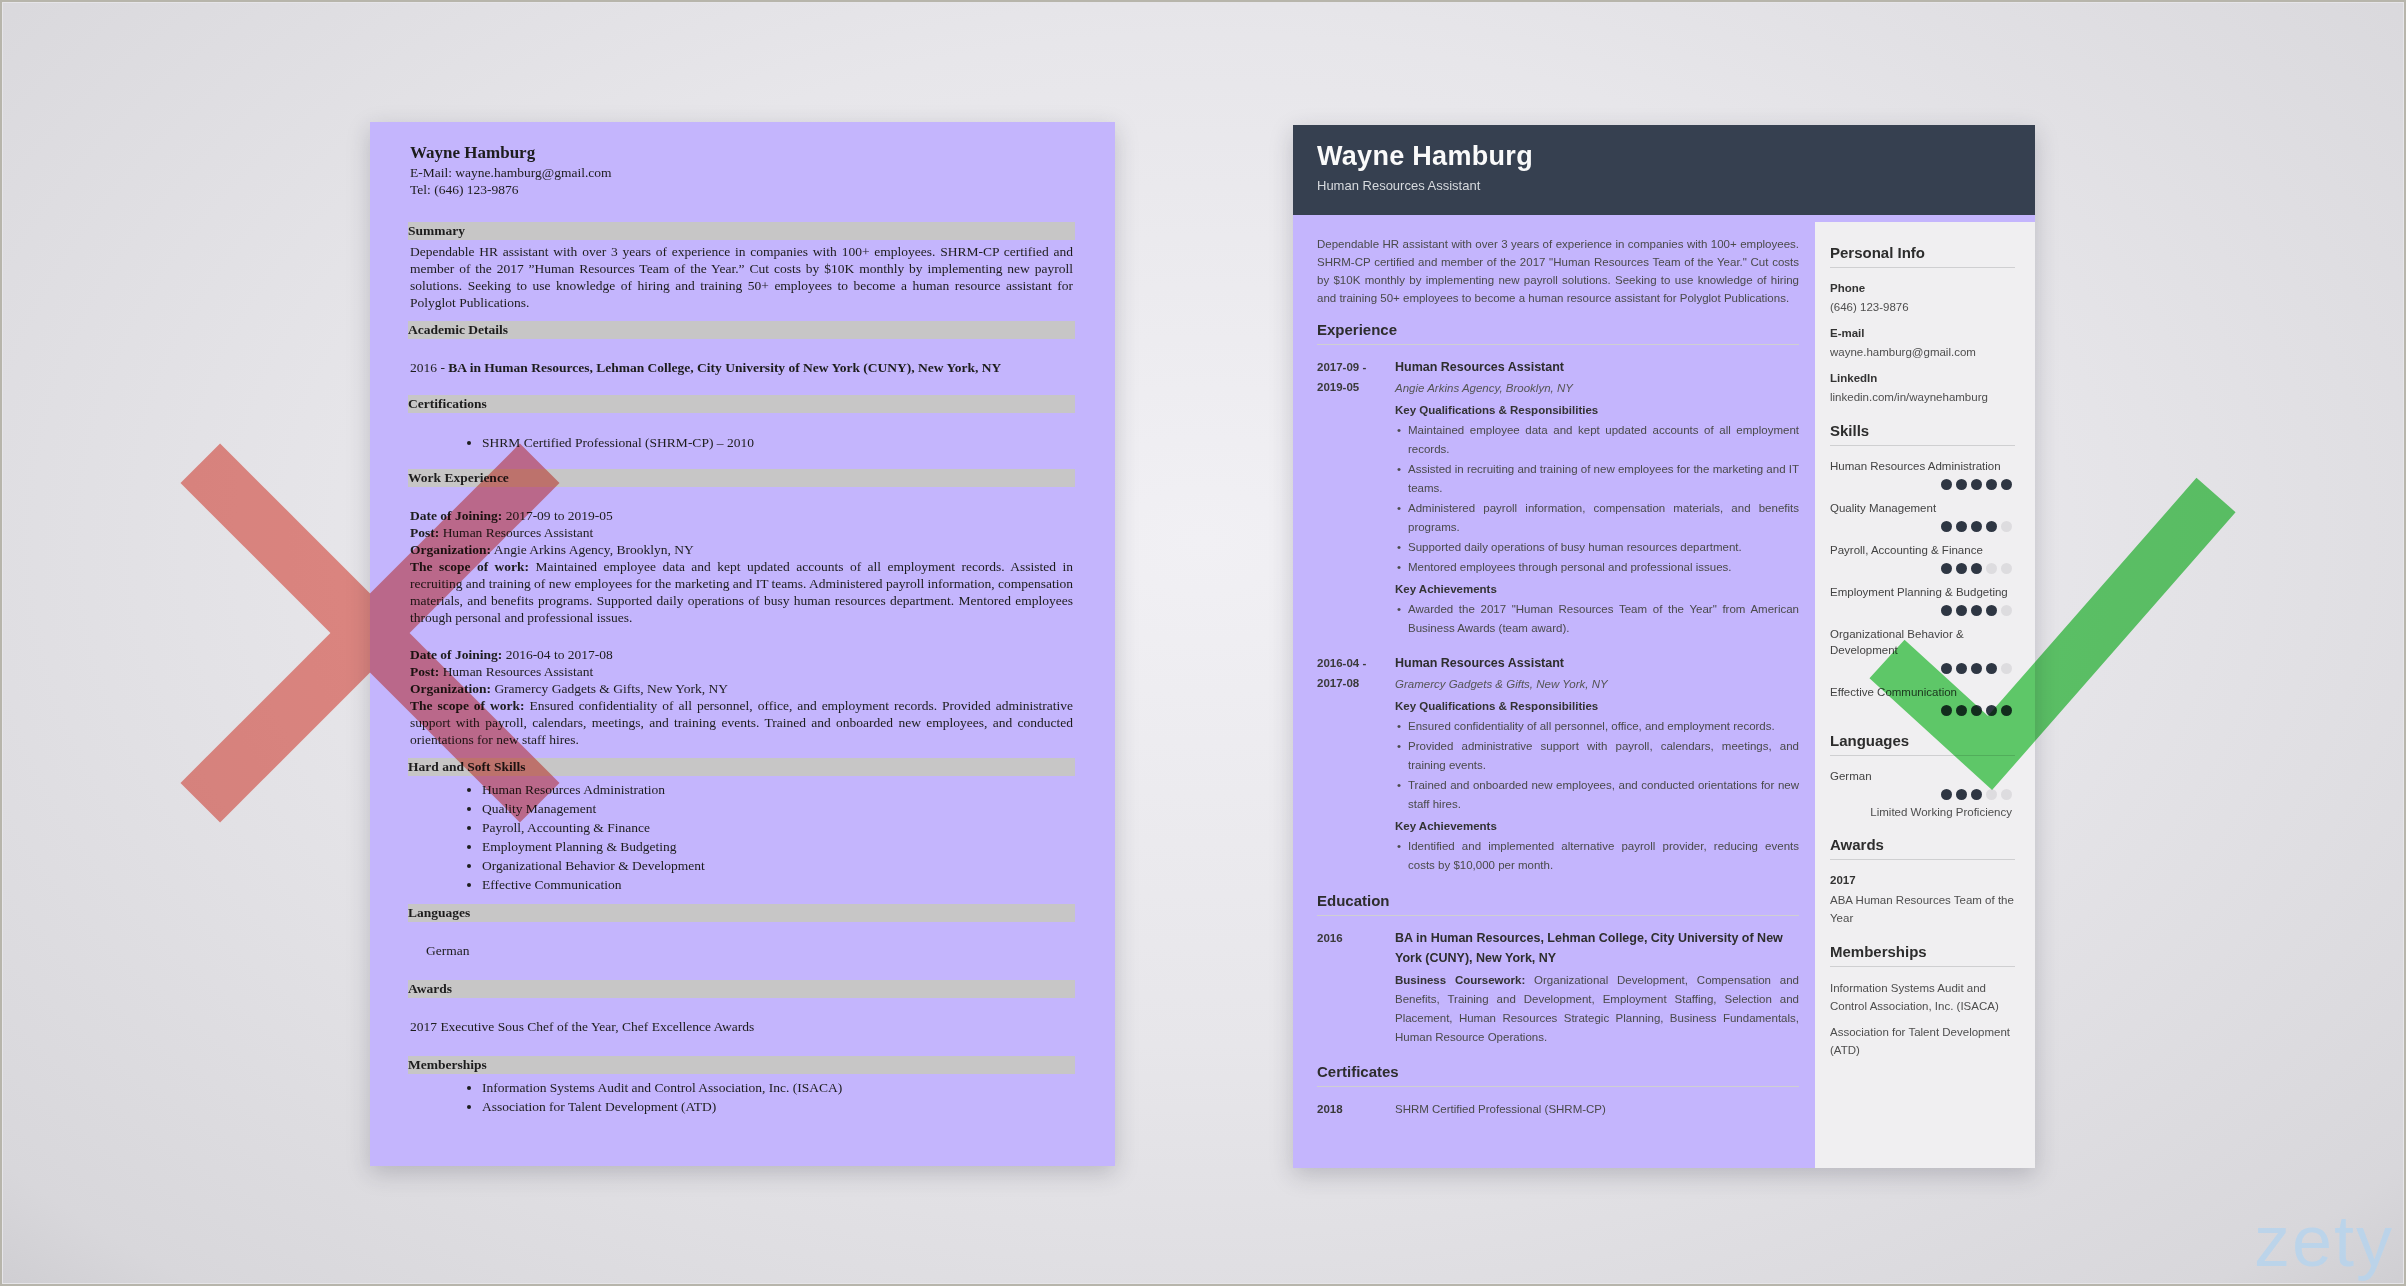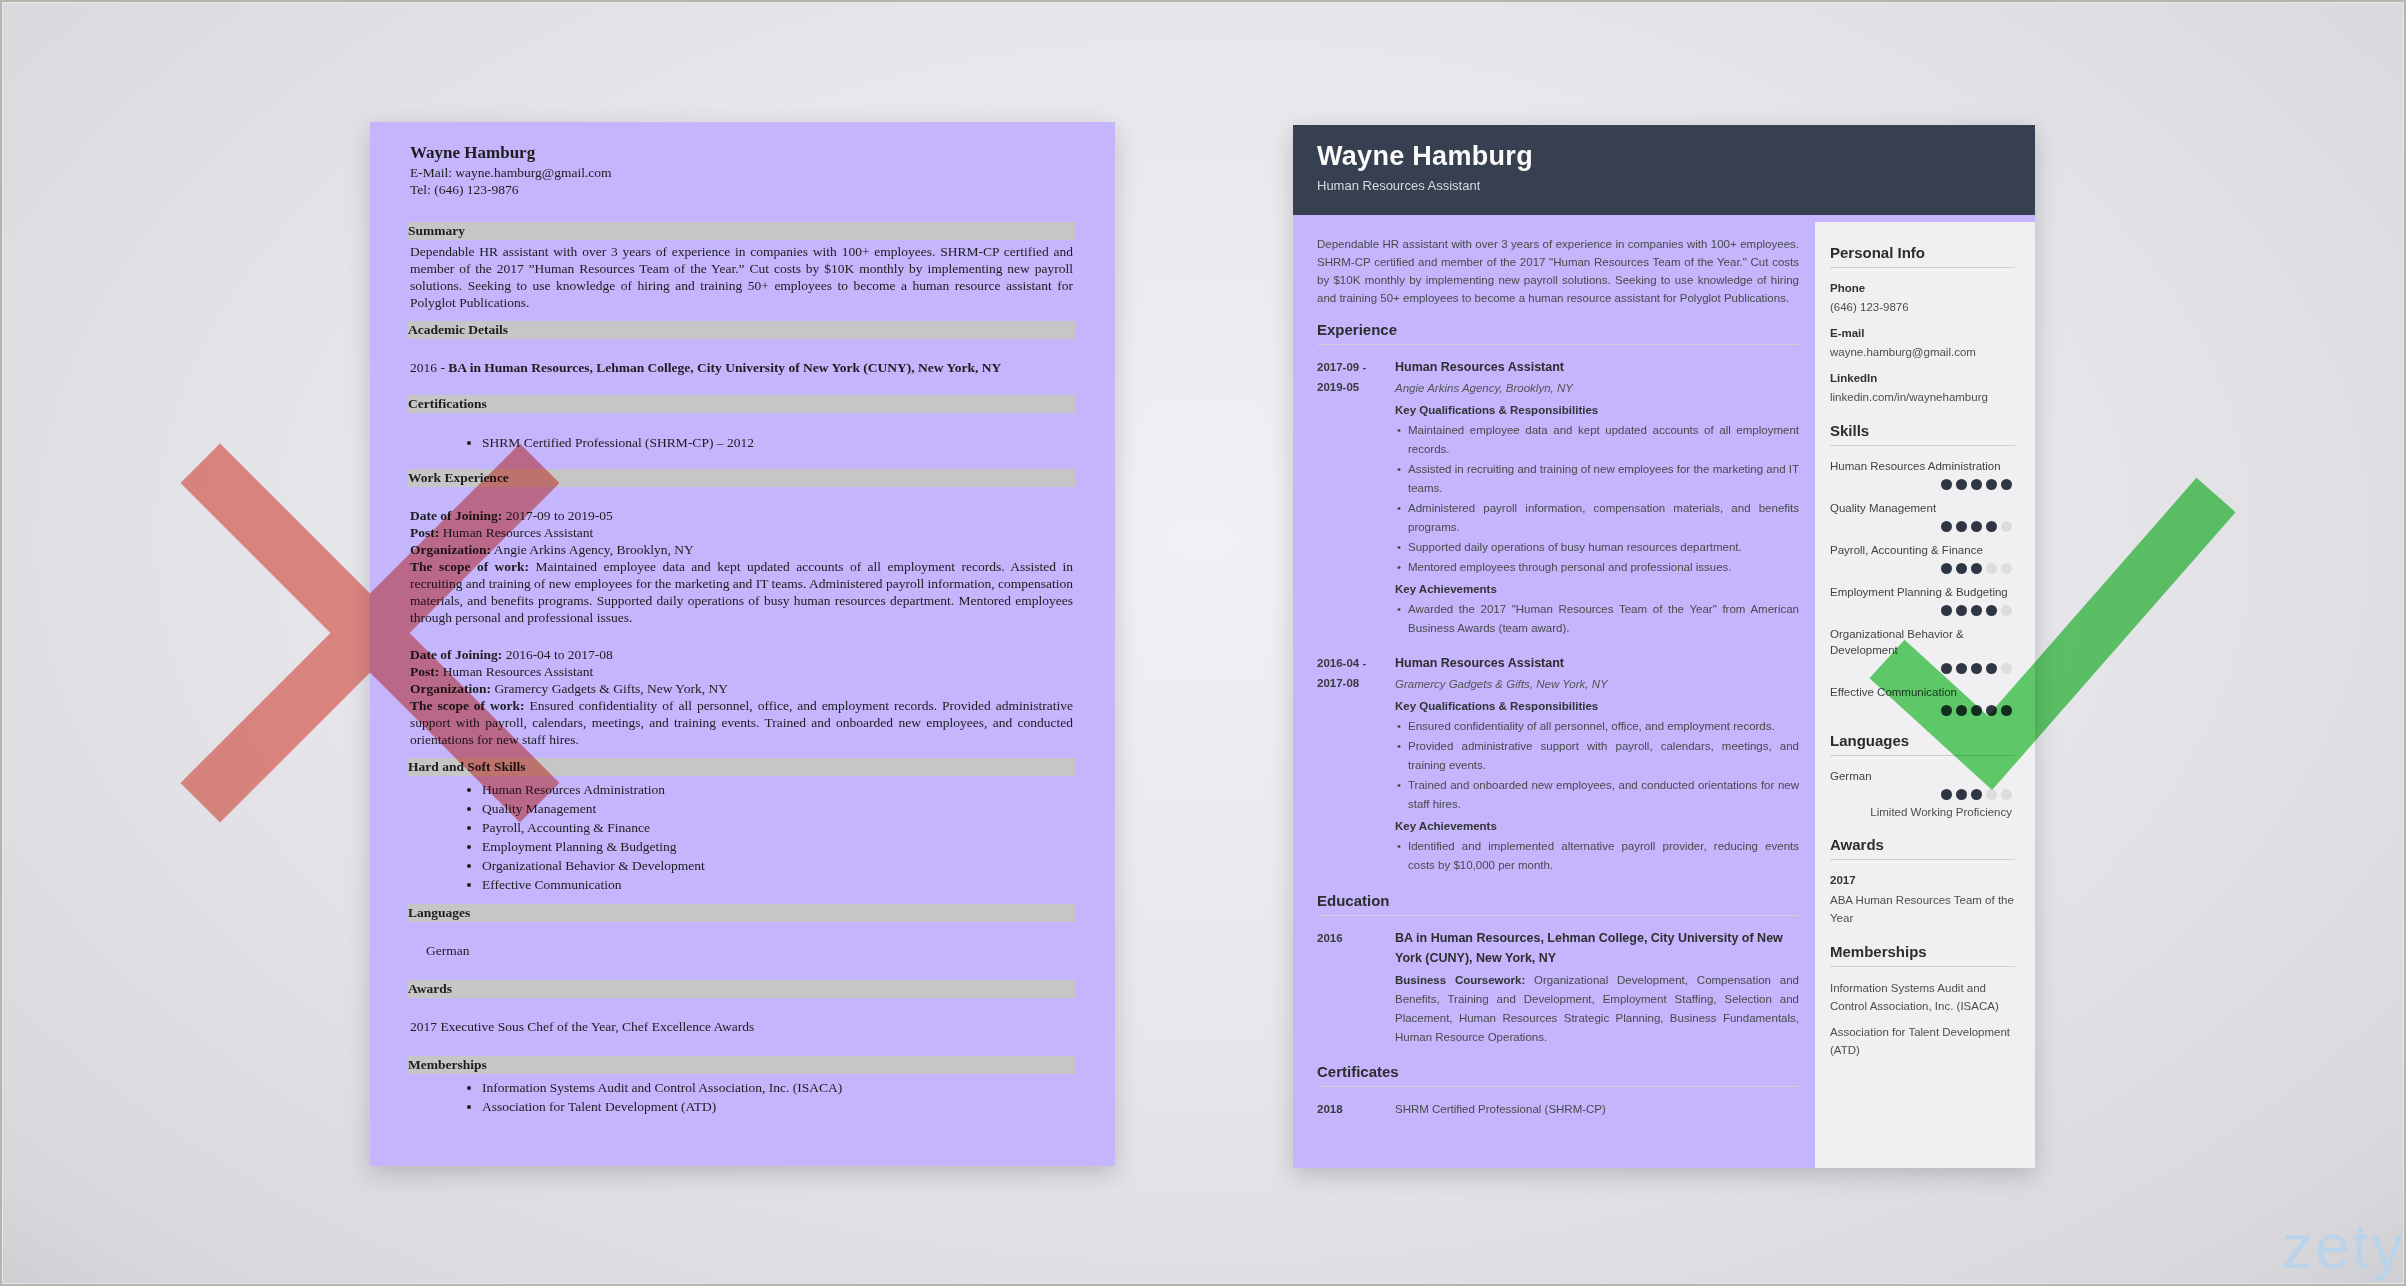--- a/index.html
+++ b/index.html
@@ -63,41 +63,41 @@
   .dots{display:flex;justify-content:flex-end;margin:5px 3px 10px 0;}
   .dot{width:11px;height:11px;border-radius:50%;background:#dddcdf;margin-left:4px;}
   .dot.filled{background:#2e3643;}
   .lang-note{text-align:right;color:#4e4e4e;margin:0 3px 4px 0;line-height:16px;}
   .side-par{color:#4e4e4e;line-height:18px;margin-top:8px;}
 
   
   #marks{position:absolute;left:0;top:0;pointer-events:none;mix-blend-mode:multiply;}
 
   
-  #watermark{position:absolute;right:1px;bottom:4px;font-size:63px;color:#b9d4ec;
+  #watermark{position:absolute;right:12px;bottom:4px;font-size:72px;color:#b9d4ec;
     letter-spacing:2px;font-weight:normal;opacity:.9;}
 </style>
 </head>
 <body>
 
 <div class="paper" id="left-paper">
   <div class="lp-inner">
     <div class="lp-name">Wayne Hamburg</div>
     <div class="lp-contact">E-Mail: wayne.hamburg@gmail.com</div>
     <div class="lp-contact">Tel: (646) 123-9876</div>
 
     <div class="bar s-gap1">Summary</div>
     <p class="lp-par">Dependable HR assistant with over 3 years of experience in companies with 100+ employees. SHRM-CP certified and member of the 2017 ”Human Resources Team of the Year.” Cut costs by $10K monthly by implementing new payroll solutions. Seeking to use knowledge of hiring and training 50+ employees to become a human resource assistant for Polyglot Publications.</p>
 
     <div class="bar s-gap2">Academic Details</div>
     <p class="lp-degree"><span class="yr">2016 - </span><span>BA in Human Resources, Lehman College, City University of New York (CUNY), New York, NY</span></p>
 
     <div class="bar s-gap3">Certifications</div>
     <ul class="lp-list">
-      <li>SHRM Certified Professional (SHRM-CP) – 2012</li>
+      <li>SHRM Certified Professional (SHRM-CP) – 2010</li>
     </ul>
 
     <div class="bar s-gap4">Work Experience</div>
 
     <div class="lp-job">
       <p><span class="lp-lbl">Date of Joining:</span><span> 2017-09 to 2019-05</span></p>
       <p><span class="lp-lbl">Post:</span><span> Human Resources Assistant</span></p>
       <p><span class="lp-lbl">Organization:</span><span> Angie Arkins Agency, Brooklyn, NY</span></p>
       <p><span class="lp-lbl">The scope of work:</span><span> Maintained employee data and kept updated accounts of all employment records. Assisted in recruiting and training of new employees for the marketing and IT teams. Administered payroll information, compensation materials, and benefits programs. Supported daily operations of busy human resources department. Mentored employees through personal and professional issues.</span></p>
     </div>

